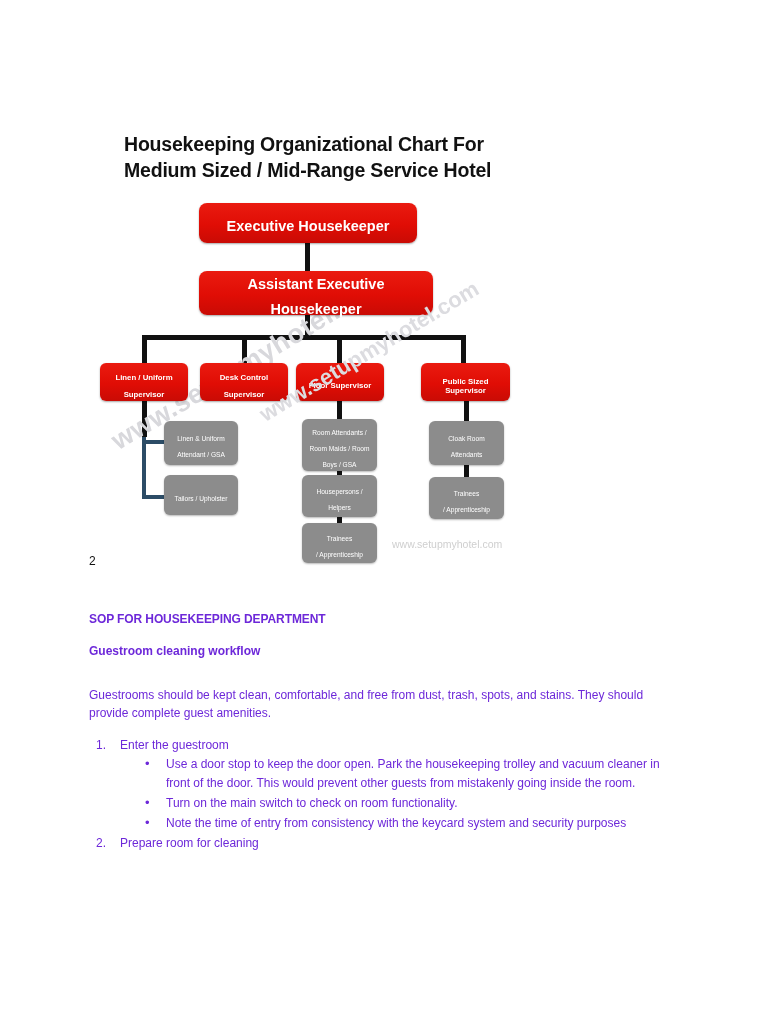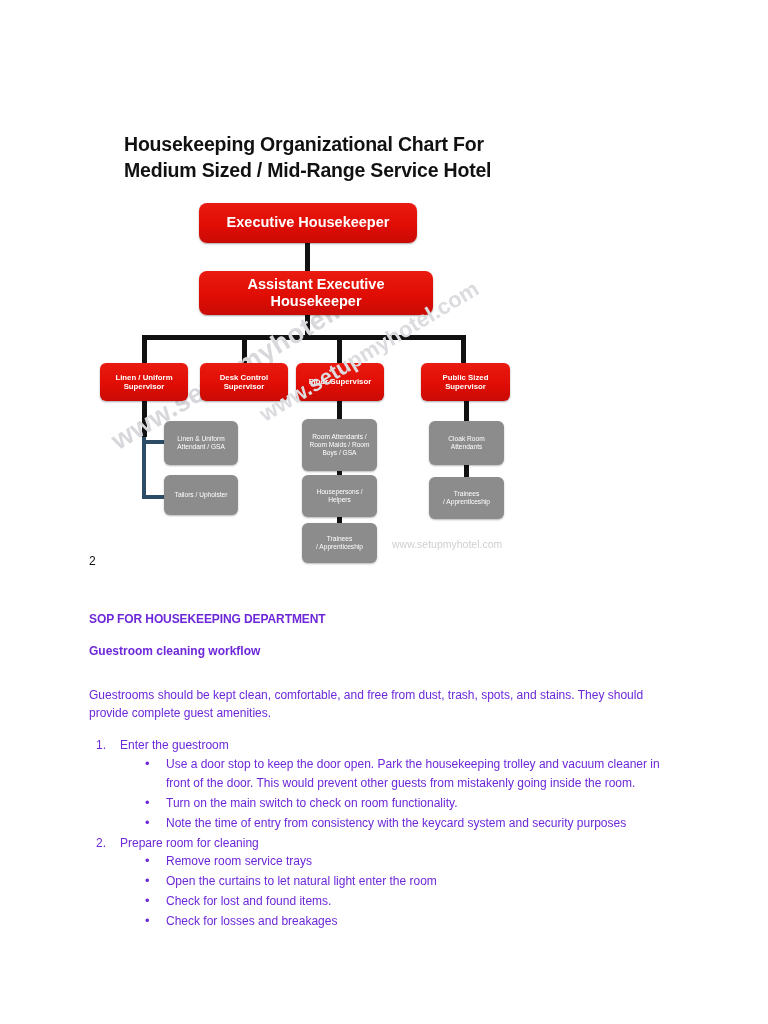--- a/index.html
+++ b/index.html
@@ -29,21 +29,21 @@
   .node.red{
     background:#e8140a;
     background:linear-gradient(180deg,#ea1b10 0%,#e00d05 55%,#c90b05 100%);
     font-weight:bold;
     box-shadow:0 1px 2px rgba(0,0,0,.35);
   }
   .node.gray{
     background:#8c8c8c;
     box-shadow:0 1px 2px rgba(0,0,0,.28);
   }
-  .node span{display:block;padding:0 4px;}
+  .node span{display:block;padding:0 4px;margin-top:8px;}
 
   .n-exec{left:199px;top:203px;width:218px;height:40px;font-size:14.5px;border-radius:8px;}
   .n-asst{left:199px;top:271px;width:234px;height:44px;font-size:14.5px;border-radius:8px;}
 
   .sup{height:38px;font-size:7.8px;border-radius:6px;}
   .n-s1{left:100px;top:363px;width:88px;}
   .n-s2{left:200px;top:363px;width:88px;}
   .n-s3{left:296px;top:363px;width:88px;}
   .n-s4{left:421px;top:363px;width:89px;}
 
@@ -240,23 +240,17 @@
       <li>
         <span class="lbl">Enter the guestroom</span>
         <ul class="bul">
           <li>Use a door stop to keep the door open. Park the housekeeping trolley and vacuum cleaner in front of the door. This would prevent other guests from mistakenly going inside the room.</li>
           <li>Turn on the main switch to check on room functionality.</li>
           <li>Note the time of entry from consistency with the keycard system and security purposes</li>
         </ul>
       </li>
       <li>
         <span class="lbl">Prepare room for cleaning</span>
-        <ul class="bul">
-          <li>Remove room service trays</li>
-          <li>Open the curtains to let natural light enter the room</li>
-          <li>Check for lost and found items.</li>
-          <li>Check for losses and breakages</li>
-        </ul>
       </li>
     </ol>
   </div>
 
 </div>
 
 </body></html>

